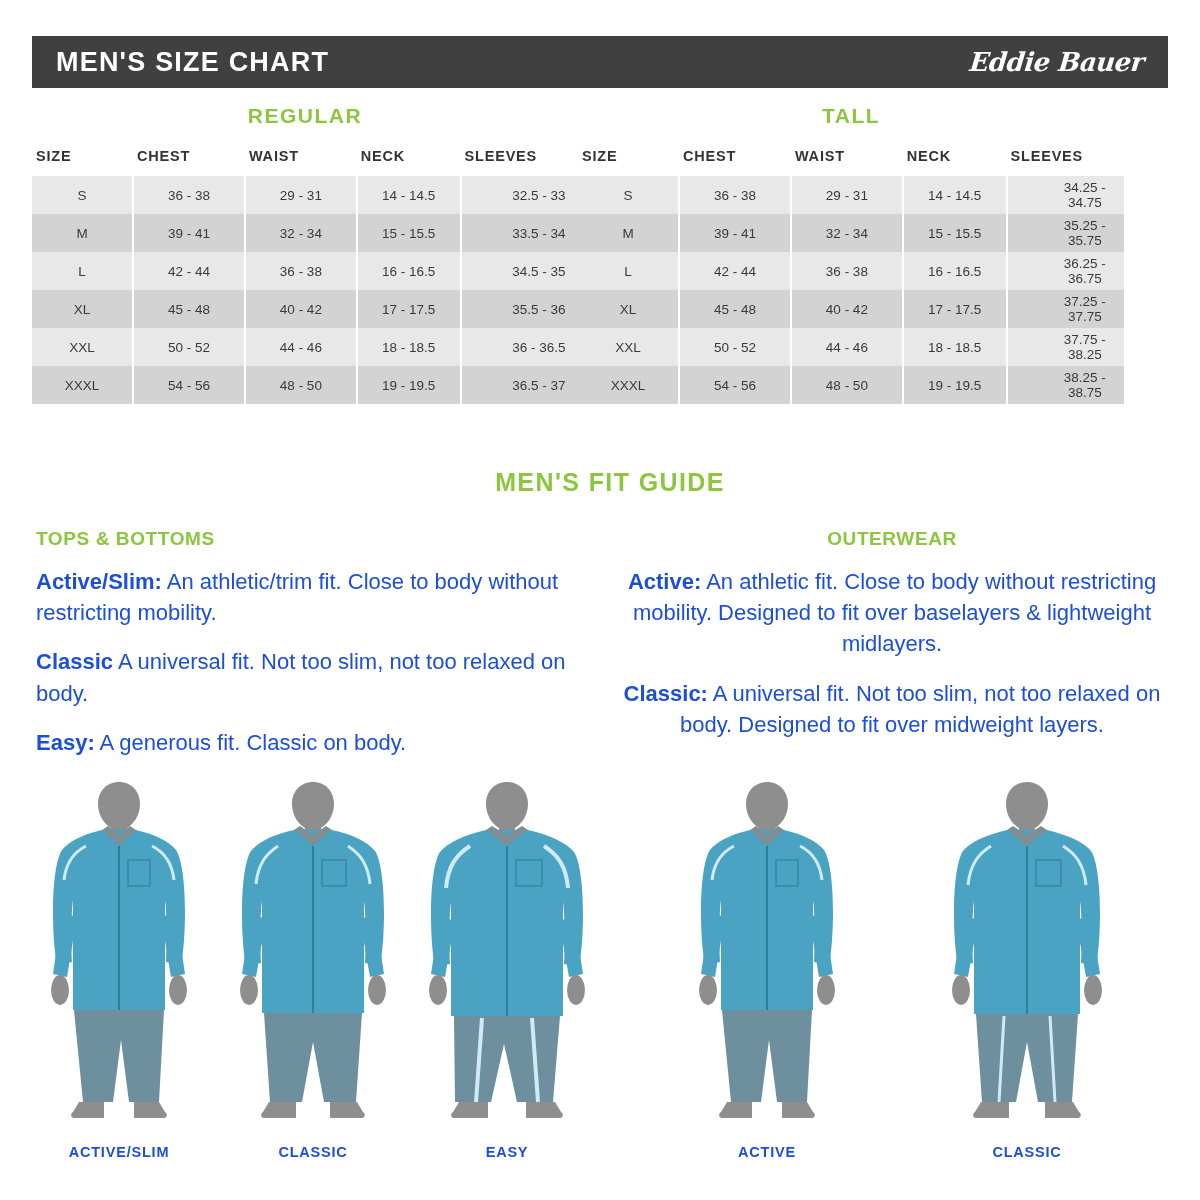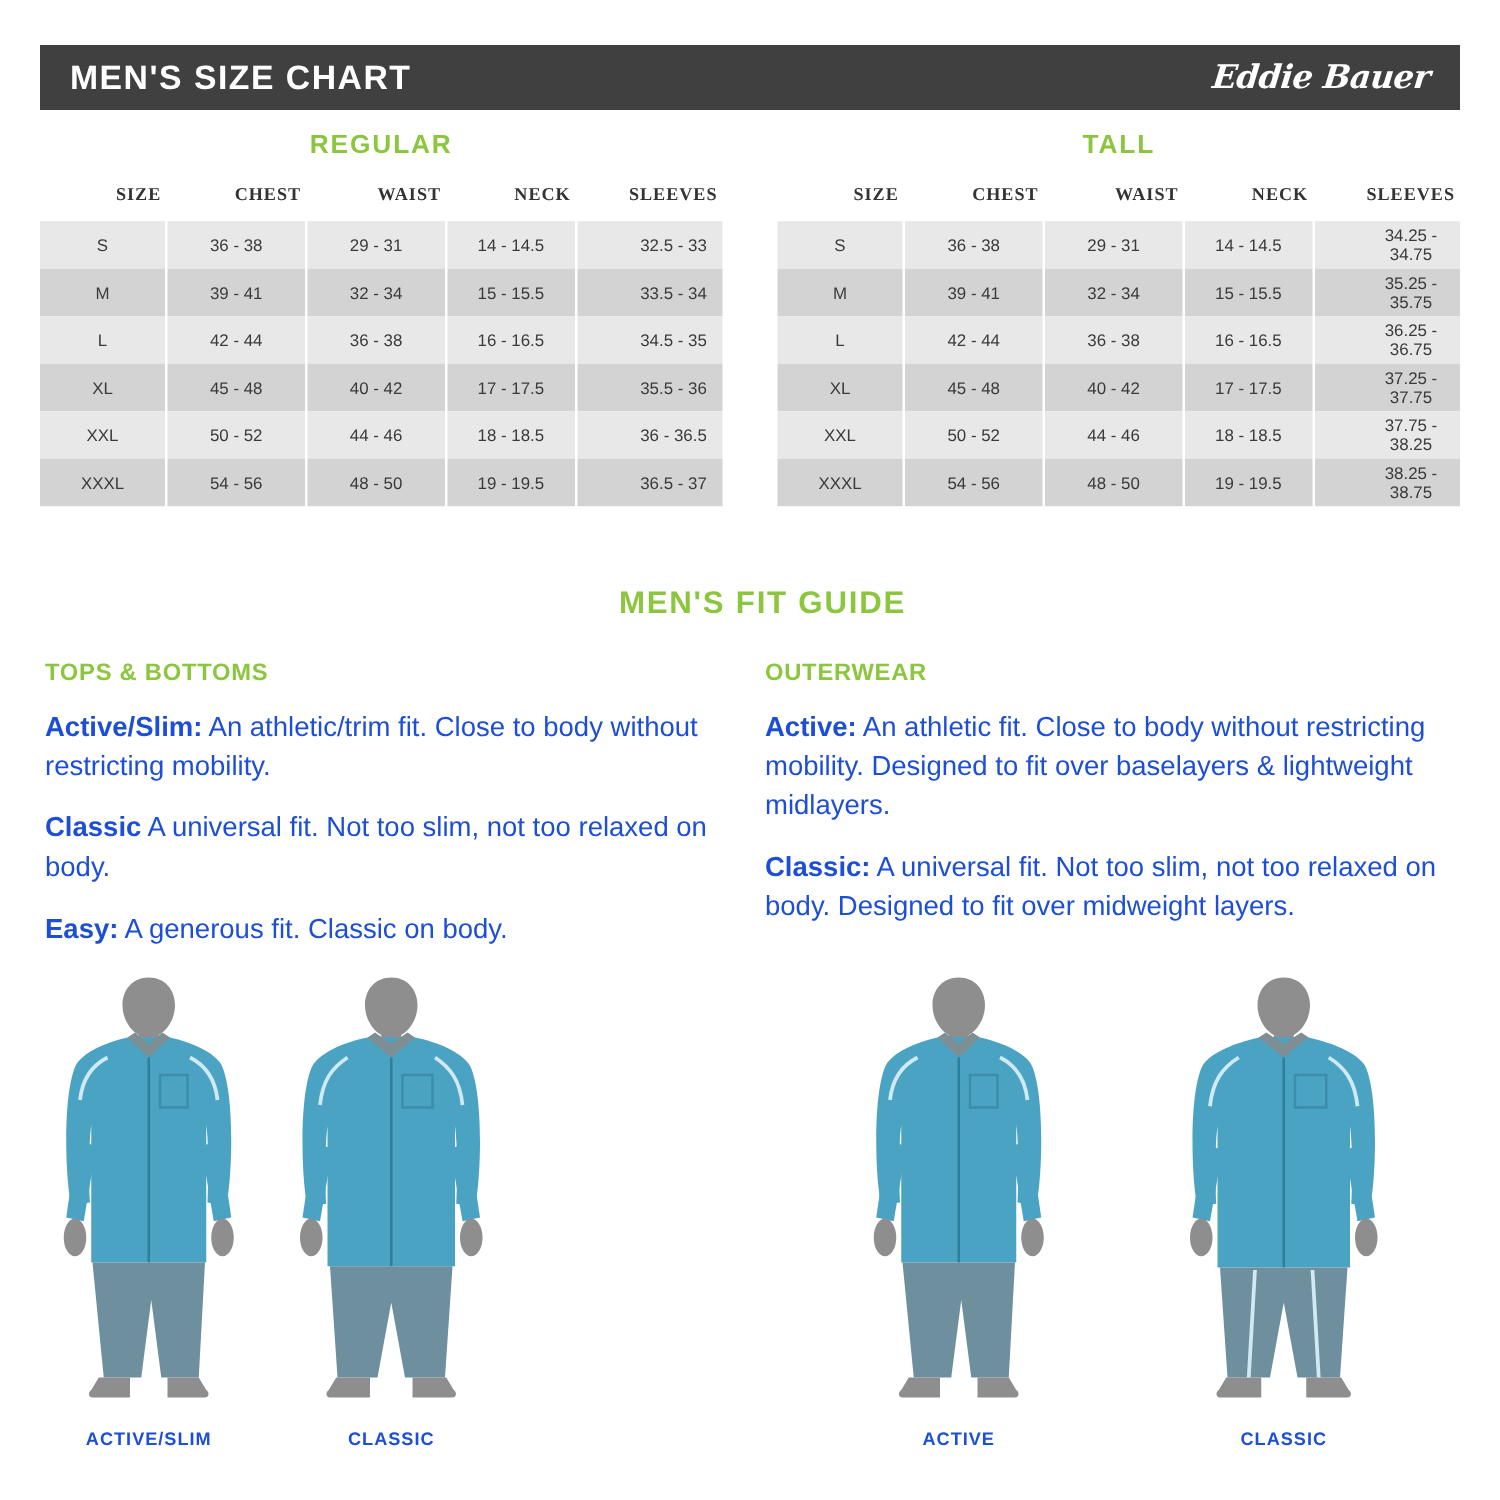--- a/index.html
+++ b/index.html
@@ -42,21 +42,20 @@
     letter-spacing: -0.5px;
     transform: skewX(-6deg);
   }
 
   
   .tables {
     position: absolute;
     left: 32px; top: 104px;
     width: 1136px;
     display: flex;
-    gap: 44px;
   }
   .table-block { width: 546px; }
   .table-caption {
     text-align: center;
     color: #8cc63e;
     font-size: 21px;
     font-weight: bold;
     letter-spacing: 1.5px;
     margin-bottom: 14px;
   }
@@ -64,22 +63,21 @@
     width: 100%;
     border-collapse: collapse;
     table-layout: fixed;
   }
   thead th {
     font-size: 14.5px;
     font-weight: bold;
     color: #333333;
     letter-spacing: 0.8px;
     padding: 6px 4px 12px 4px;
-    text-align: right;
-    font-family: Liberation Serif, serif;
+    text-align: left;
   }
   tbody td {
     font-size: 13.5px;
     color: #3a3a3a;
     text-align: center;
     height: 38px;
     padding: 0 2px;
     border-right: 2px solid #ffffff;
   }
   tbody td:last-child { border-right: none; padding-left: 40px; }
@@ -105,21 +103,21 @@
     padding-left: 20px;
   }
   .fit-cols {
     position: absolute;
     left: 36px; top: 528px;
     width: 1136px;
     display: flex;
     gap: 32px;
   }
   .fit-col { width: 544px; }
-  .fit-col.right { width: 560px; }
+  .fit-col.right { width: 560px; text-align: center; }
   .fit-heading {
     color: #8cc63e;
     font-size: 19px;
     font-weight: bold;
     letter-spacing: 0.6px;
     margin-bottom: 16px;
   }
   .fit-para {
     font-size: 22px;
     line-height: 1.42;
@@ -369,20 +367,41 @@
           <ellipse cx="159" cy="222" rx="9" ry="15" fill="#8e8e8e"></ellipse>
           <path d="M46 245 l98 0 l-6 89 l-32 0 l-11 -60 l-11 60 l-32 0 z" fill="#6e8f9e"></path>
           <path d="M51 334 l27 0 l0 16 l-32 0 c-3 0 -4 -4 -1 -6 z" fill="#8e8e8e"></path>
           <path d="M112 334 l27 0 l6 10 c3 2 2 6 -1 6 l-32 0 z" fill="#8e8e8e"></path>
           <path d="M60 78 c-12 8 -20 18 -22 38 M130 78 c12 8 20 18 22 38" stroke="#cfeaf4" stroke-width="3" fill="none"></path>
         </g>
       </svg>
       <div class="fig-label">CLASSIC</div>
     </div>
 
+    <div class="figure" style="left:412px;">
+      <svg width="190" height="370" viewBox="0 0 190 370">
+        <g>
+          <path d="M95 14 c-13 0 -21 10 -21 22 c0 11 6 20 13 24 l0 10 l16 0 l0 -10 c7 -4 13 -13 13 -24 c0 -12 -8 -22 -21 -22 z" fill="#8e8e8e"></path>
+          <path d="M74 62 c-22 5 -39 13 -46 22 c-6 9 -9 34 -9 62 c0 24 2 44 4 52 l15 -2 c-1 -18 -1 -48 1 -62 l0 114 l112 0 l0 -114 c2 14 2 44 1 62 l15 2 c2 -8 4 -28 4 -52 c0 -28 -3 -53 -9 -62 c-7 -9 -24 -17 -46 -22 z" fill="#4ba3c3"></path>
+          <path d="M74 62 l21 16 l21 -16 l-6 -4 l-15 9 l-15 -9 z" fill="#7e8e95"></path>
+          <line x1="95" y1="78" x2="95" y2="248" stroke="#2e7f9c" stroke-width="2"></line>
+          <path d="M104 92 l26 0 l0 26 l-26 0 z" fill="none" stroke="#3d8cab" stroke-width="2"></path>
+          <path d="M28 148 l-9 58 l14 3 l10 -56 z" fill="#4ba3c3"></path>
+          <path d="M162 148 l9 58 l-14 3 l-10 -56 z" fill="#4ba3c3"></path>
+          <ellipse cx="26" cy="222" rx="9" ry="15" fill="#8e8e8e"></ellipse>
+          <ellipse cx="164" cy="222" rx="9" ry="15" fill="#8e8e8e"></ellipse>
+          <path d="M42 248 l106 0 l-7 86 l-36 0 l-13 -58 l-13 58 l-36 0 z" fill="#6e8f9e"></path>
+          <path d="M47 334 l29 0 l0 16 l-34 0 c-3 0 -4 -4 -1 -6 z" fill="#8e8e8e"></path>
+          <path d="M114 334 l29 0 l6 10 c3 2 2 6 -1 6 l-34 0 z" fill="#8e8e8e"></path>
+          <path d="M58 78 c-14 9 -22 20 -24 42 M132 78 c14 9 22 20 24 42" stroke="#cfeaf4" stroke-width="4" fill="none"></path>
+          <path d="M70 250 l-6 84 M120 250 l6 84" stroke="#cfeaf4" stroke-width="4" fill="none"></path>
+        </g>
+      </svg>
+      <div class="fig-label">EASY</div>
+    </div>
 
     <div class="figure" style="left:672px;">
       <svg width="190" height="370" viewBox="0 0 190 370">
         <g>
           <path d="M95 14 c-13 0 -21 10 -21 22 c0 11 6 20 13 24 l0 10 l16 0 l0 -10 c7 -4 13 -13 13 -24 c0 -12 -8 -22 -21 -22 z" fill="#8e8e8e"></path>
           <path d="M78 62 c-18 4 -33 11 -40 20 c-6 9 -9 34 -9 62 c0 24 2 44 4 52 l15 -2 c-1 -18 -1 -48 1 -62 l0 110 l92 0 l0 -110 c2 14 2 44 1 62 l15 2 c2 -8 4 -28 4 -52 c0 -28 -3 -53 -9 -62 c-7 -9 -22 -16 -40 -20 z" fill="#4ba3c3"></path>
           <path d="M78 62 l17 16 l17 -16 l-6 -4 l-11 9 l-11 -9 z" fill="#7e8e95"></path>
           <line x1="95" y1="78" x2="95" y2="242" stroke="#2e7f9c" stroke-width="2"></line>
           <path d="M104 92 l22 0 l0 26 l-22 0 z" fill="none" stroke="#3d8cab" stroke-width="2"></path>
           <path d="M38 144 l-9 62 l14 3 l10 -60 z" fill="#4ba3c3"></path>

